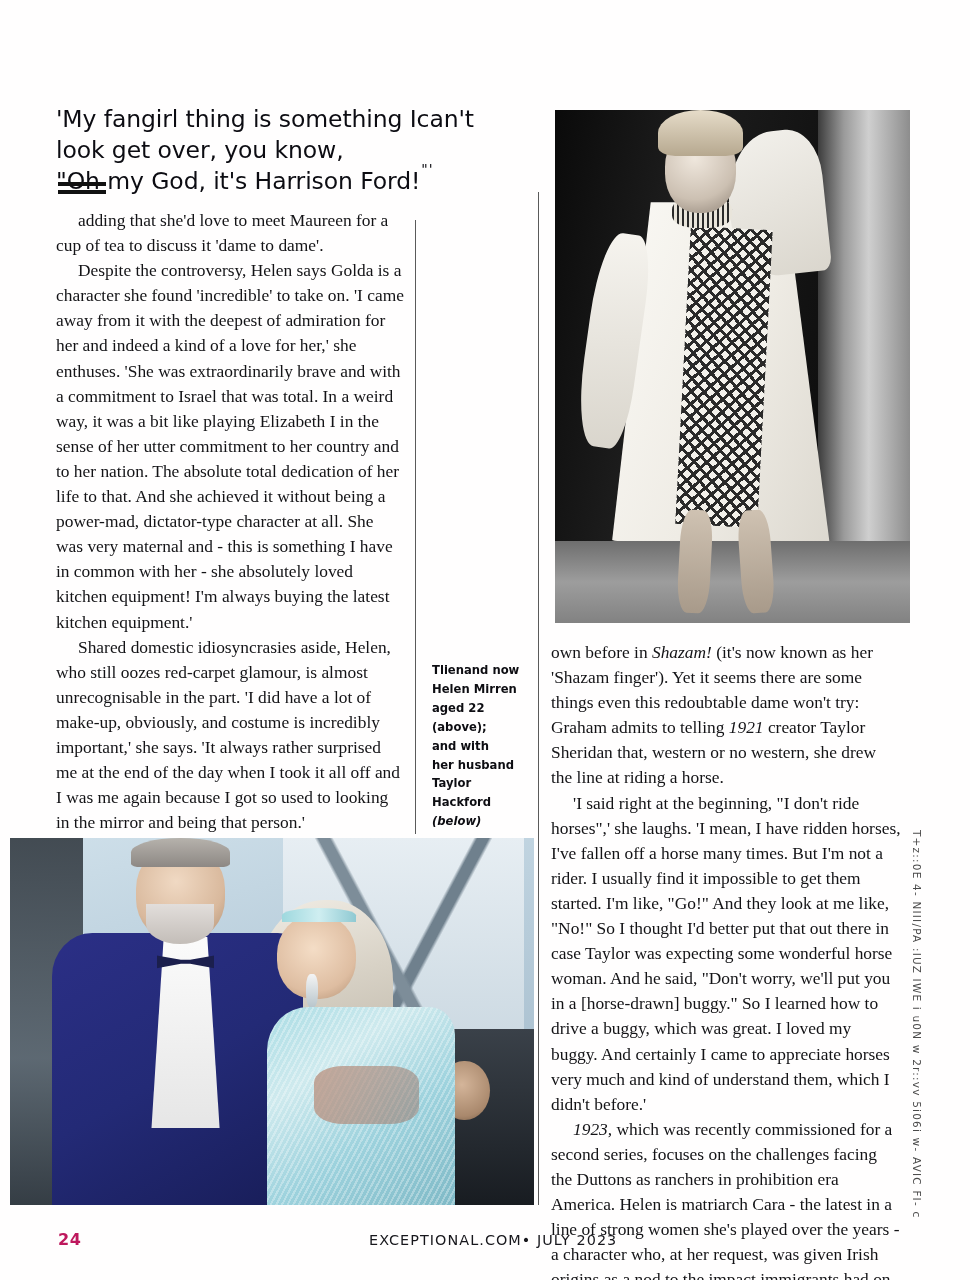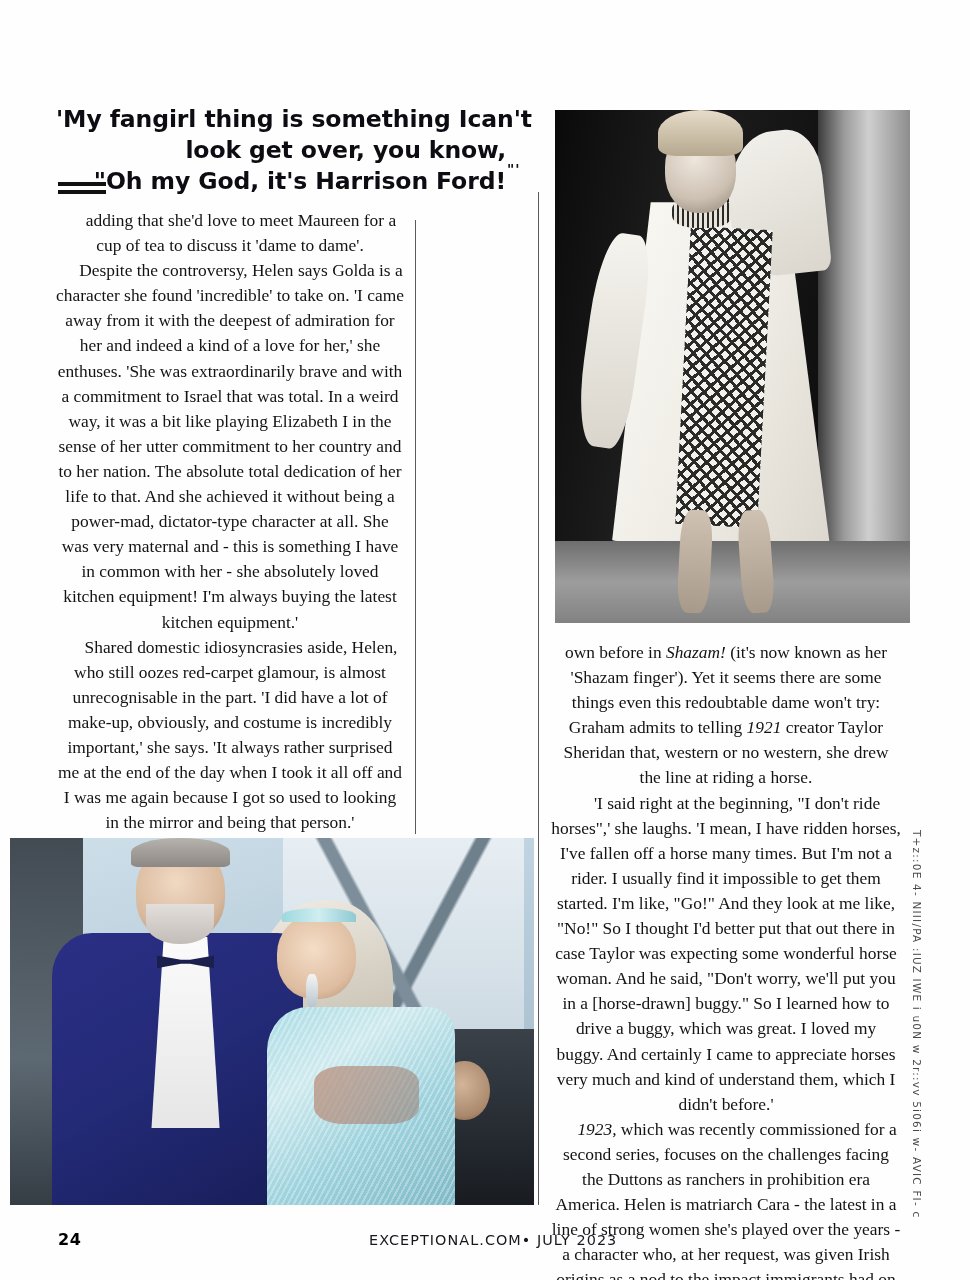--- a/index.html
+++ b/index.html
@@ -18,23 +18,23 @@
     background: #fffefe;
     overflow: hidden;
   }
 
   
   #headline {
     position: absolute;
     left: 56px;
     top: 104px;
     width: 450px;
-    text-align: right;
+    text-align: left;
     font-family: "DejaVu Sans", sans-serif;
-    font-weight: bold;
+    font-weight: normal;
     font-size: 23.5px;
     line-height: 31px;
     letter-spacing: -0.1px;
     color: #0c0c12;
   }
   #headline .hl-line { display: block; white-space: nowrap; }
   #headline .hl-line.l3 { position: relative; }
   #headline .tailquote {
     position: absolute;
     font-size: 14px;
@@ -67,21 +67,21 @@
   #rule-left  { left: 415px; top: 220px; height: 614px; }
   #rule-right { left: 538px; top: 192px; height: 1013px; }
 
   
   .bodycol {
     position: absolute;
     font-family: "Liberation Serif", serif;
     font-size: 17.4px;
     line-height: 25.1px;
     color: #131316;
-    text-align: center;
+    text-align: left;
   }
   .bodycol p { margin: 0; }
   .bodycol p.ind { text-indent: 22px; }
   .bodycol em { }
 
   #col-left  { left: 56px;  top: 208px; width: 348px; }
   #col-right { left: 551px; top: 640px; width: 350px; }
 
   
   #caption {
@@ -287,21 +287,21 @@
   }
 
   
   #footer-pagenum {
     position: absolute;
     left: 58px;
     top: 1230px;
     font-family: "DejaVu Sans", sans-serif;
     font-weight: bold;
     font-size: 16px;
-    color: #000000;
+    color: #be185d;
     letter-spacing: .5px;
   }
   #footer-brand {
     position: absolute;
     left: 340px;
     top: 1232px;
     width: 300px;
     font-family: "DejaVu Sans", sans-serif;
     font-size: 14.4px;
     letter-spacing: 1.05px;
@@ -331,20 +331,31 @@
   <div class="vrule" id="rule-left"></div>
   <div class="vrule" id="rule-right"></div>
 
   <div class="bodycol" id="col-left">
     <p class="ind">adding that she'd love to meet Maureen for a cup of tea to discuss it 'dame to dame'.</p>
     <p class="ind">Despite the controversy, Helen says Golda is a character she found 'incredible' to take on. 'I came away from it with the deepest of admiration for her and indeed a kind of a love for her,' she enthuses. 'She was extraordinarily brave and with a commitment to Israel that was total. In a weird way, it was a bit like playing Elizabeth I in the sense of her utter commitment to her country and to her nation. The absolute total dedication of her life to that. And she achieved it without being a power-mad, dictator-type character at all. She was very maternal and - this is something I have in common with her - she absolutely loved kitchen equipment! I'm always buying the latest kitchen equipment.'</p>
     <p class="ind">Shared domestic idiosyncrasies aside, Helen, who still oozes red-carpet glamour, is almost unrecognisable in the part. 'I did have a lot of make-up, obviously, and costume is incredibly important,' she says. 'It always rather surprised me at the end of the day when I took it all off and I was me again because I got so used to looking in the mirror and being that person.'</p>
     <p class="ind">Certainly no one can accuse Helen of taking half measures when it comes to her performances: earlier this year, she revealed to chat-show host Graham Norton that she had broken one of her fingers while performing her</p>
   </div>
 
+  <div id="caption">
+    <span class="cap-line">Tlienand now</span>
+    <span class="cap-line">Helen Mirren</span>
+    <span class="cap-line">aged 22</span>
+    <span class="cap-line">(above);</span>
+    <span class="cap-line">and with</span>
+    <span class="cap-line">her husband</span>
+    <span class="cap-line">Taylor</span>
+    <span class="cap-line">Hackford</span>
+    <span class="cap-line ital">(below)</span>
+  </div>
 
   <div class="bodycol" id="col-right">
     <p><span>own before in </span><em>Shazam!</em><span> (it's now known as her 'Shazam finger'). Yet it seems there are some things even this redoubtable dame won't try: Graham admits to telling </span><em>1921</em><span> creator Taylor Sheridan that, western or no western, she drew the line at riding a horse.</span></p>
     <p class="ind">'I said right at the beginning, "I don't ride horses",' she laughs. 'I mean, I have ridden horses, I've fallen off a horse many times. But I'm not a rider. I usually find it impossible to get them started. I'm like, "Go!" And they look at me like, "No!" So I thought I'd better put that out there in case Taylor was expecting some wonderful horse woman. And he said, "Don't worry, we'll put you in a [horse-drawn] buggy." So I learned how to drive a buggy, which was great. I loved my buggy. And certainly I came to appreciate horses very much and kind of understand them, which I didn't before.'</p>
     <p class="ind"><em>1923,</em><span> which was recently commissioned for a second series, focuses on the challenges facing the Duttons as ranchers in prohibition era America. Helen is matriarch Cara - the latest in a line of strong women she's played over the years - a character who, at her request, was given Irish origins as a nod to the impact immigrants had on the shaping of America.</span></p>
 
   </div>
 
   <div class="photo" id="photo-top">
     <div class="bg-door"></div>

